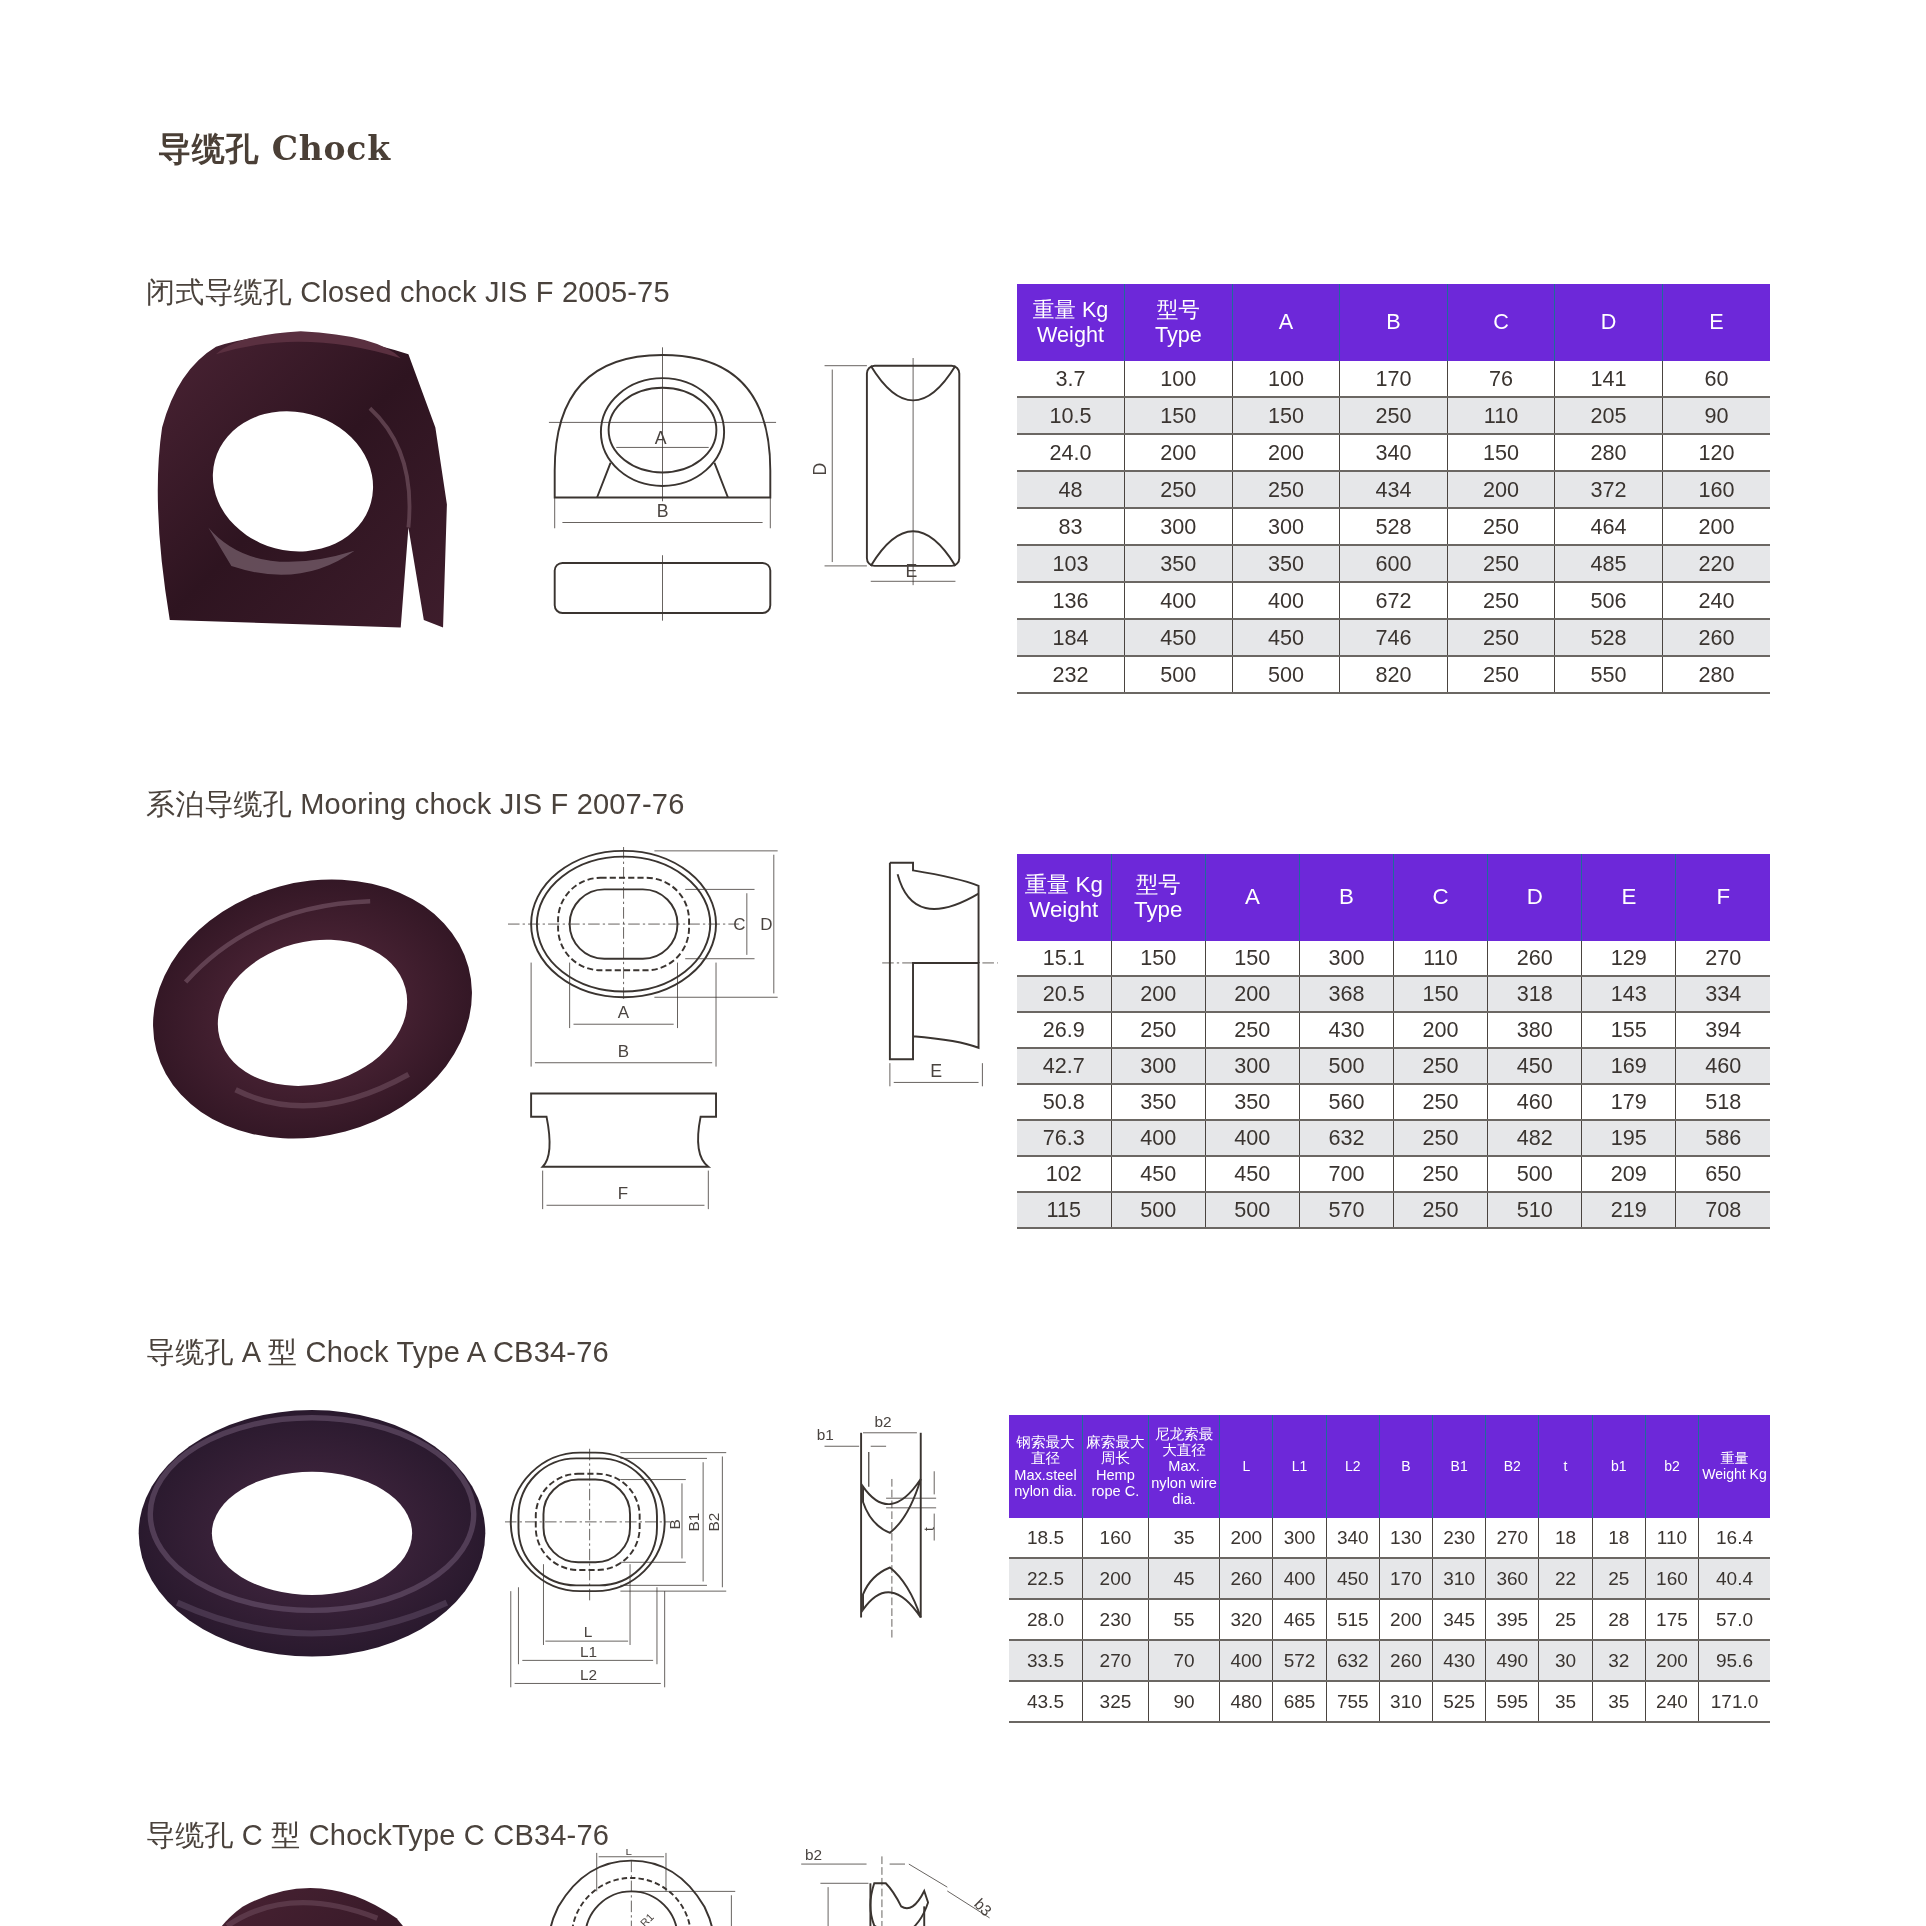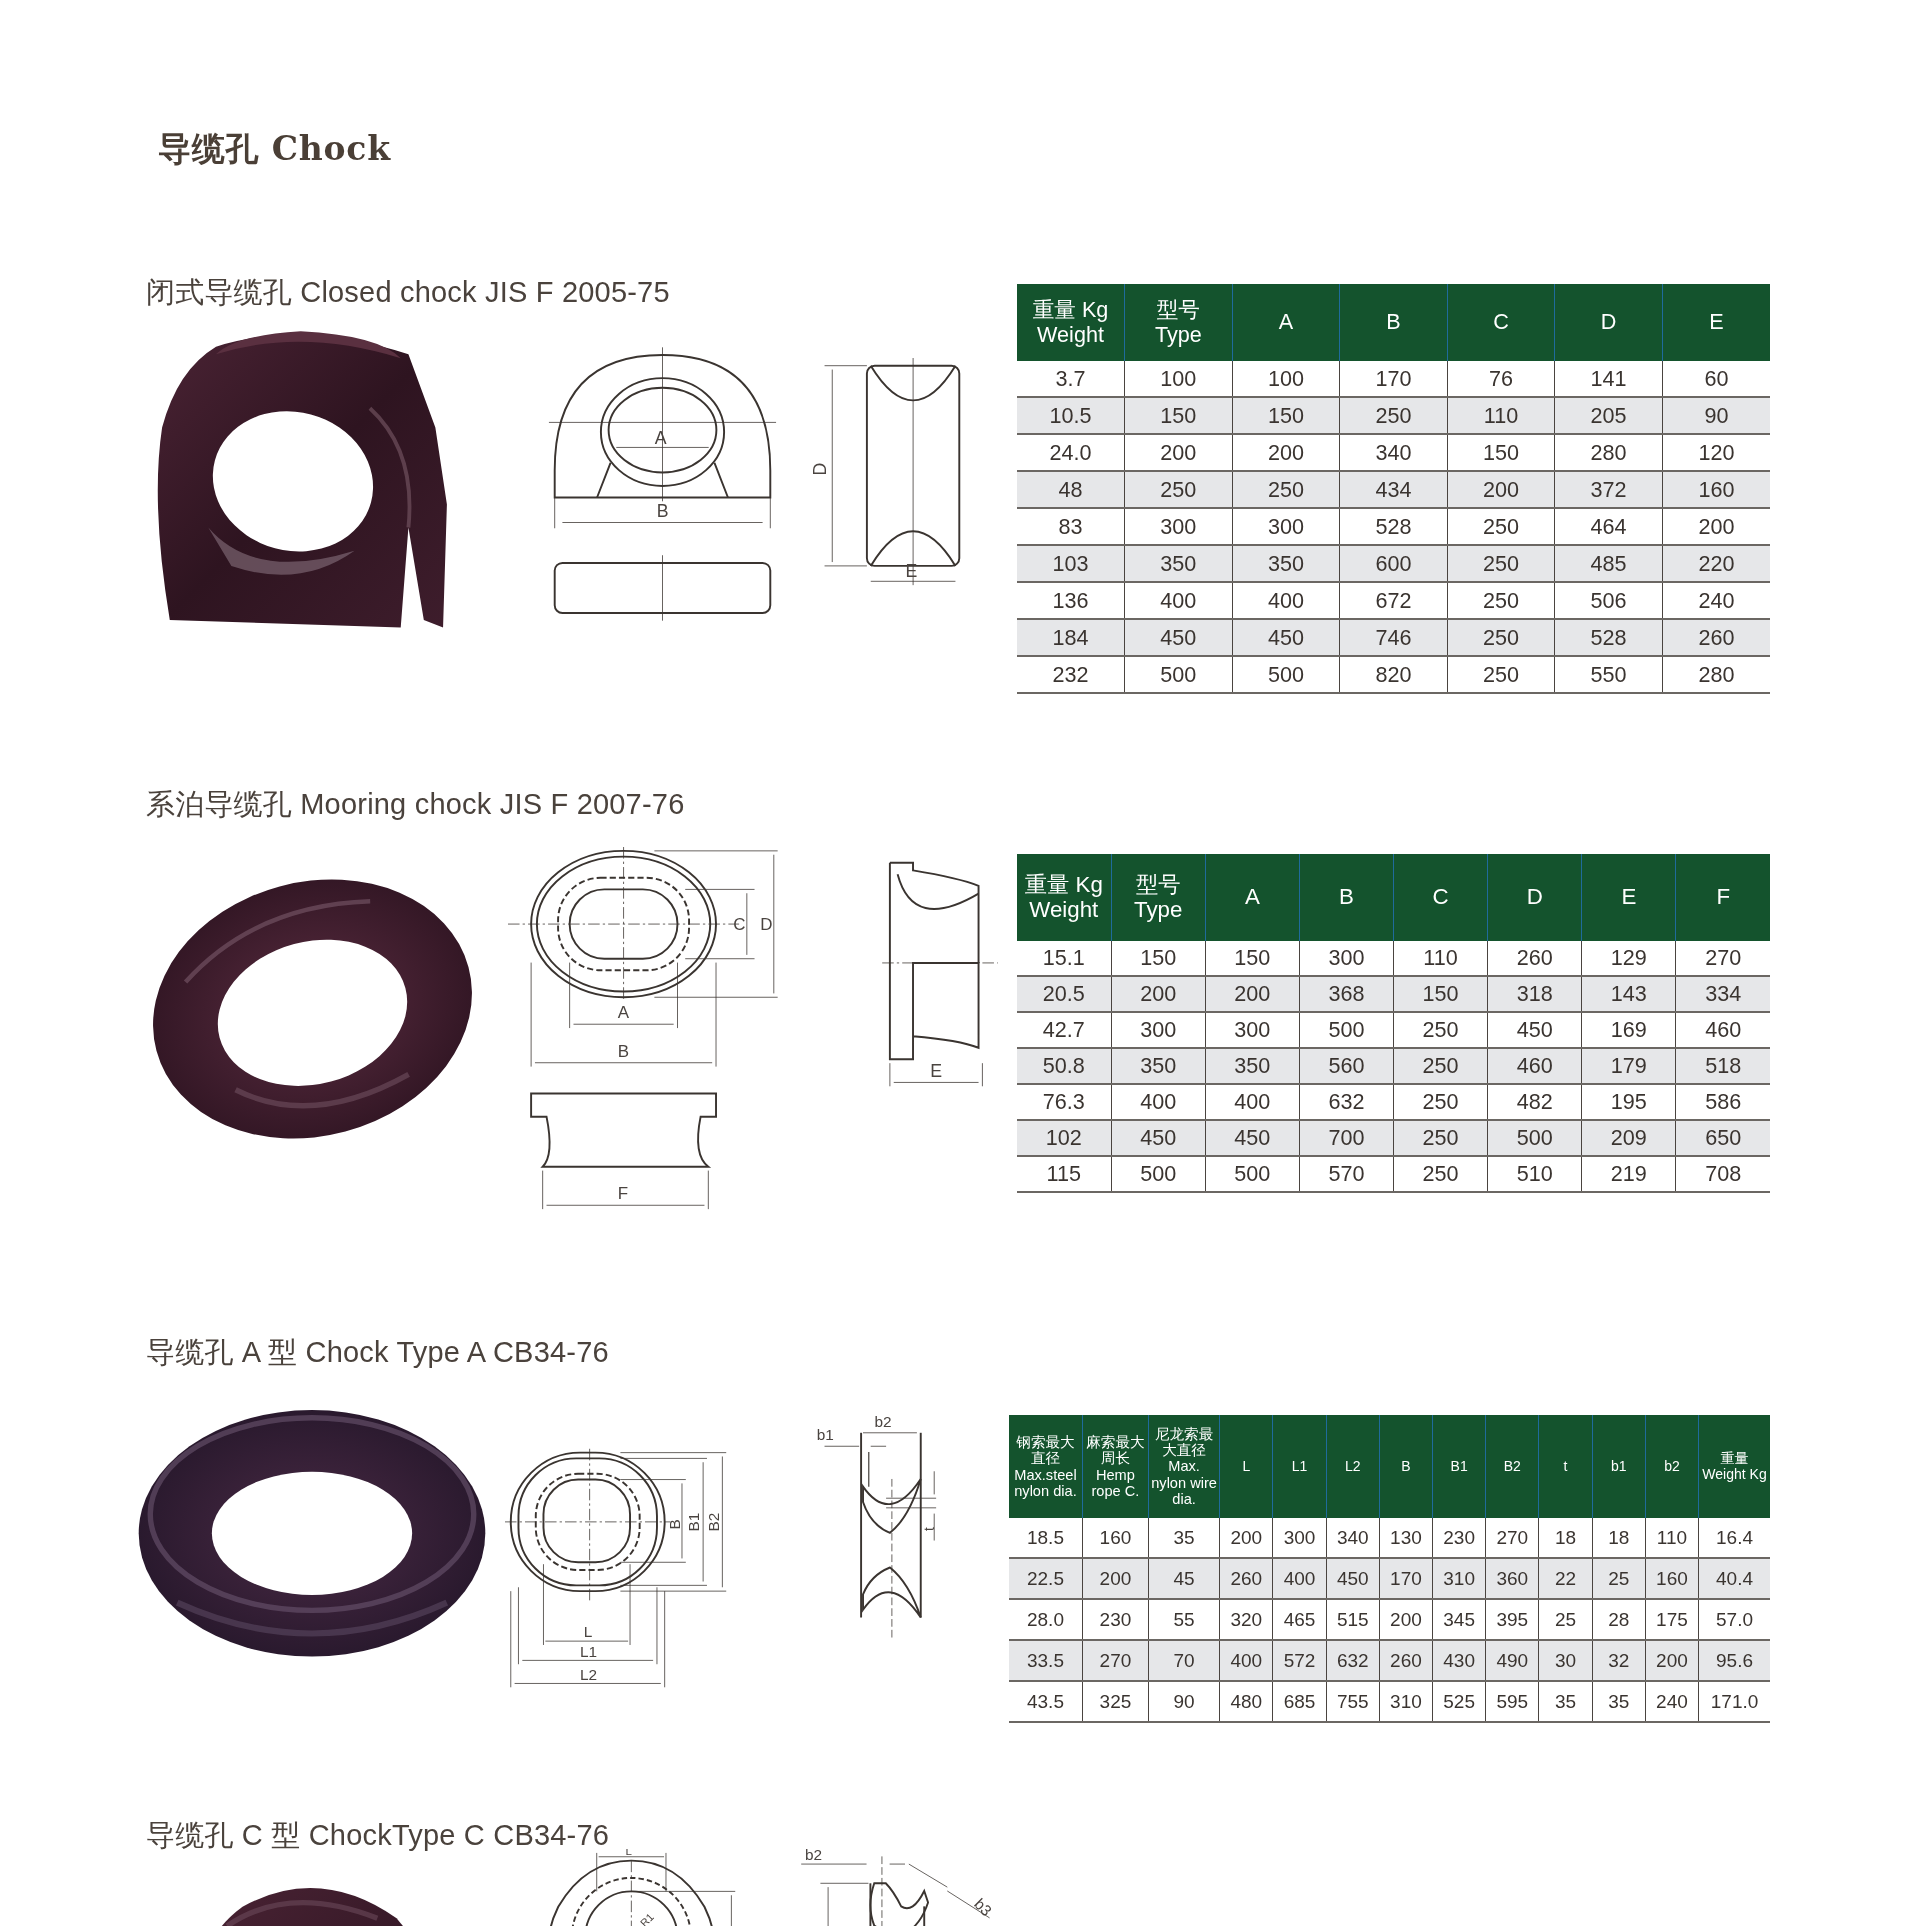--- a/index.html
+++ b/index.html
@@ -4,21 +4,21 @@
 <style>
   html,body{margin:0;padding:0;background:#ffffff;}
   body{width:1929px;height:2425px;position:relative;overflow:hidden;font-family:"Liberation Sans","DejaVu Sans",sans-serif;color:#3a3430;}
   .abs{position:absolute;}
   .page-title{left:146px;top:127px;font-family:"DejaVu Serif","Liberation Serif",serif;font-weight:bold;font-size:33px;color:#4a3f36;letter-spacing:0.8px;white-space:nowrap;margin-left:12px;}
   .sec-title{font-size:29px;color:#4a423c;white-space:nowrap;letter-spacing:0.2px;margin-top:48px;}
   .photo{position:absolute;}
   .drawing{position:absolute;}
   .drawing svg{width:100%;height:100%;display:block;}
   table.spec{position:absolute;border-collapse:collapse;table-layout:fixed;}
-  table.spec th{background:#14532d;color:#ffffff;font-weight:normal;text-align:center;vertical-align:middle;border-left:1.2px solid #1f6b9b;line-height:1.12;padding:0 1.5px;}
+  table.spec th{background:#6d28d9;color:#ffffff;font-weight:normal;text-align:center;vertical-align:middle;border-left:1.2px solid #1f6b9b;line-height:1.12;padding:0 1.5px;}
   table.spec th:first-child{border-left:none;}
   table.spec td{text-align:center;vertical-align:middle;color:#3a3430;border-left:1.2px solid #4a4440;padding:0;}
   table.spec td:first-child{border-left:none;}
   table.spec tr.body-row td{border-top:2.3px solid #6b6763;}
   table.spec tr.body-row:first-child td{border-top:none;}
   table.spec tbody tr:nth-child(even) td{background:#e6e7e9;}
   table.spec tbody{border-bottom:2.3px solid #6b6763;}
   .t1{left:1017px;top:284px;width:753px;}
   .t1 th{height:77px;font-size:21.6px;}
   .t1 td{height:35px;font-size:21.6px;}
@@ -282,20 +282,30 @@
       </tr>
       <tr class="body-row">
         <td>20.5</td>
         <td>200</td>
         <td>200</td>
         <td>368</td>
         <td>150</td>
         <td>318</td>
         <td>143</td>
         <td>334</td>
+      </tr>
+      <tr class="body-row">
+        <td>26.9</td>
+        <td>250</td>
+        <td>250</td>
+        <td>430</td>
+        <td>200</td>
+        <td>380</td>
+        <td>155</td>
+        <td>394</td>
       </tr>
       <tr class="body-row">
         <td>42.7</td>
         <td>300</td>
         <td>300</td>
         <td>500</td>
         <td>250</td>
         <td>450</td>
         <td>169</td>
         <td>460</td>

